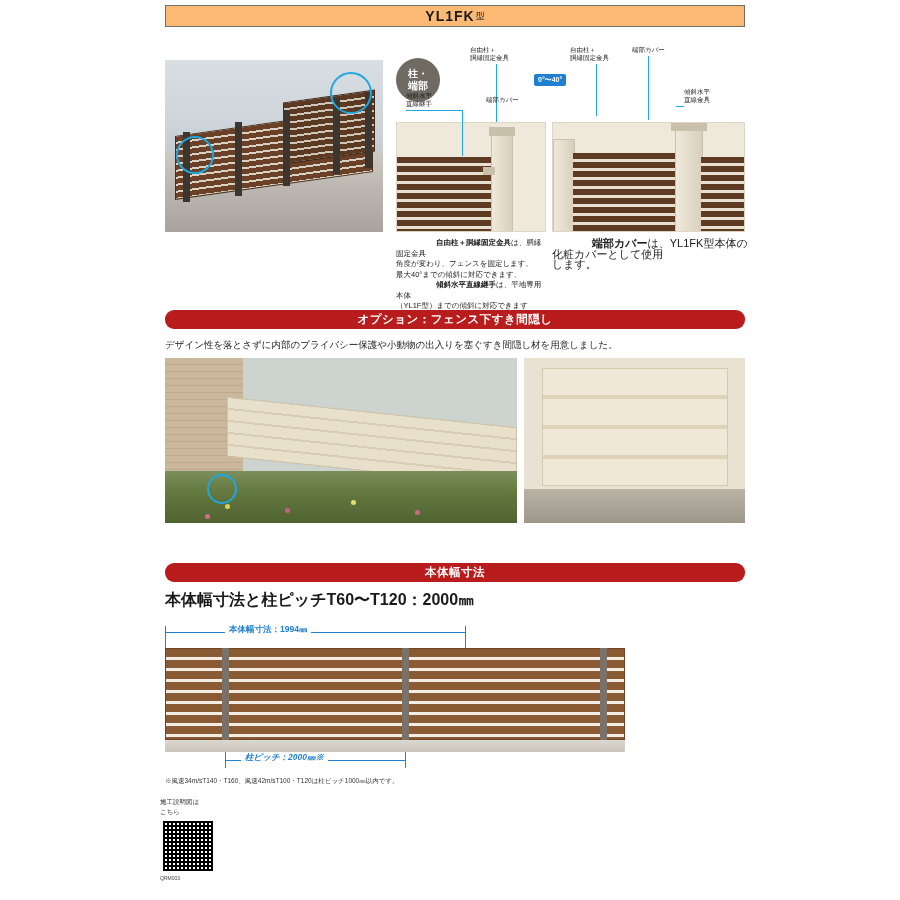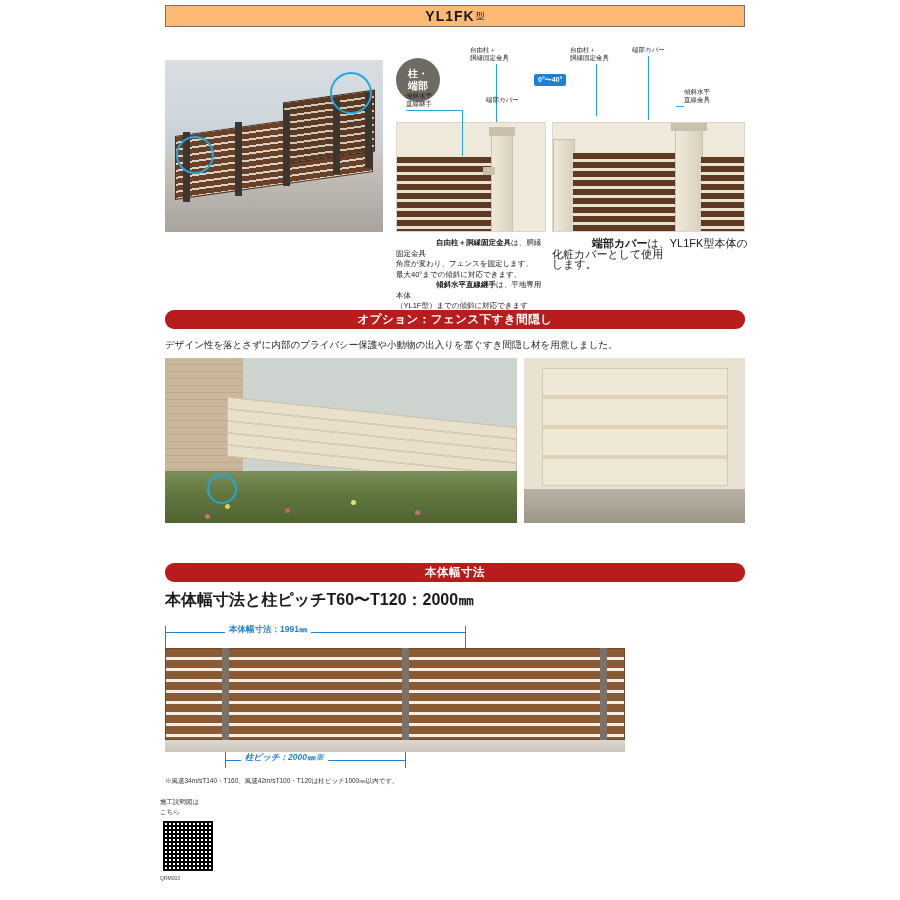--- a/index.html
+++ b/index.html
@@ -552,21 +552,21 @@
   <div class="sec3">
     <div class="sec-bar" style="top:0px;">本体幅寸法</div>
   </div>
 
   <div class="sec3-h">本体幅寸法と柱ピッチT60〜T120：2000㎜</div>
 
   <div class="dim-top">
     <div class="dim-line" style="left:0px;width:300px;"></div>
     <div class="dim-cap" style="left:0px;"></div>
     <div class="dim-cap" style="left:300px;"></div>
-    <div class="dim-text" style="left:60px;">本体幅寸法：1991㎜</div>
+    <div class="dim-text" style="left:60px;">本体幅寸法：1994㎜</div>
   </div>
 
   <div class="vline" style="left:165px;top:632px;height:118px;"></div>
   <div class="vline" style="left:465px;top:632px;height:118px;"></div>
   <div class="vline" style="left:225px;top:744px;height:24px;"></div>
   <div class="vline" style="left:405px;top:744px;height:24px;"></div>
 
   <div class="fence-elev"></div>
   <div class="elev-post" style="left:222px;"></div>
   <div class="elev-post" style="left:402px;"></div>

